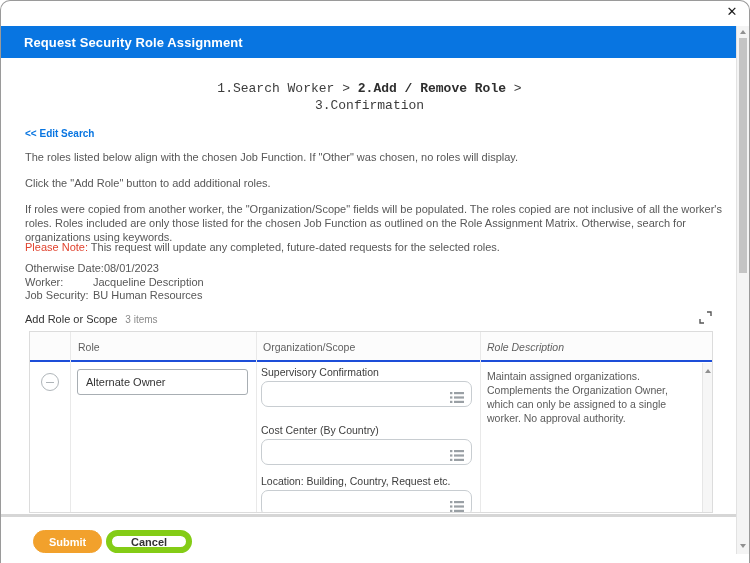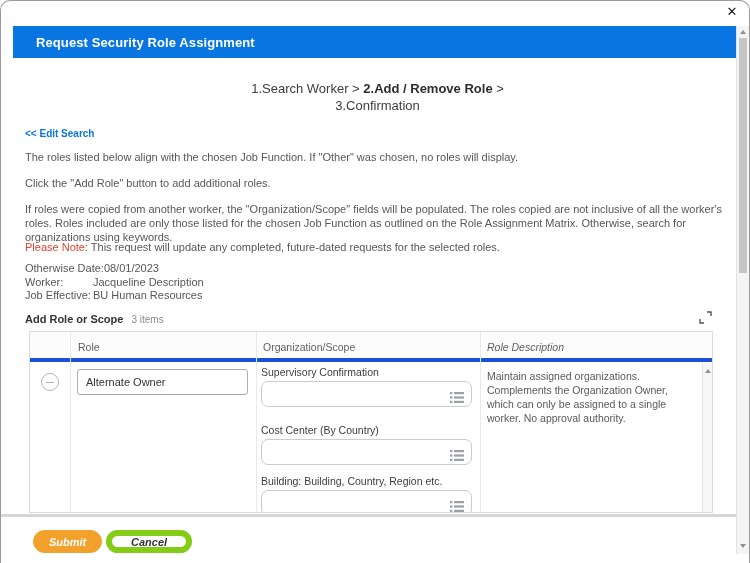--- a/index.html
+++ b/index.html
@@ -11,46 +11,46 @@
   *{box-sizing:border-box;margin:0;padding:0;}
   html,body{width:750px;height:563px;background:#fff;}
   body{font-family:"Liberation Sans","DejaVu Sans",sans-serif;}
   .modal{position:relative;width:750px;height:563px;background:#fff;
          border:1px solid #9a9a9a;border-bottom:none;border-radius:10px 10px 0 0;overflow:hidden;}
   
   .close-btn{position:absolute;top:2px;right:8px;width:18px;height:18px;border:none;background:transparent;
              font-size:13px;color:#1a1a1a;cursor:pointer;line-height:18px;text-align:center;}
   
   .titlebar{position:absolute;top:25px;left:0;width:737px;height:32px;background:var(--header-blue);
-            display:flex;align-items:center;padding-left:23px;margin-left:12px;}
+            display:flex;align-items:center;padding-left:23px;}
   .titlebar span{color:#fff;font-size:13px;font-weight:bold;letter-spacing:.1px;}
   
-  .breadcrumb{position:absolute;top:79px;left:8px;width:737px;text-align:center;
-              font-size:13px;color:#3c3c3c;line-height:17px;}
+  .breadcrumb{position:absolute;top:79px;left:0;width:737px;text-align:center;
+              font-size:13px;color:#3c3c3c;line-height:17px;font-family:Liberation Mono, monospace;}
   .breadcrumb .bold{font-weight:bold;color:#2e2e2e;}
   
   .edit-search{position:absolute;top:127px;left:24px;font-size:10px;font-weight:bold;
                color:var(--link-blue);text-decoration:none;cursor:pointer;}
   
   .para{position:absolute;left:24px;right:20px;font-size:11px;color:#575757;line-height:14px;}
   .p1{top:149px;} .p2{top:175px;} .p3{top:201px;} .note{top:239px;}
   .note-label{color:var(--note-red);}
   
   .details{position:absolute;top:261px;left:24px;font-size:11px;color:#575757;}
   .drow{line-height:13.5px;}
   .dlabel{display:inline-block;min-width:68px;}
   
   .grid-title-row{position:absolute;top:312px;left:24px;font-size:11px;}
-  .grid-title{font-weight:bold;color:#333;}
+  .grid-title{font-weight:normal;color:#333;}
   .grid-count{font-size:10px;color:#8a8a8a;margin-left:8px;}
   .expand{position:absolute;top:309px;left:697px;width:15px;height:15px;cursor:pointer;background:transparent;border:none;}
   
   .grid{position:absolute;top:330px;left:28px;width:684px;height:182px;
         border:1px solid #dcdcdc;background:#fff;overflow:hidden;}
-  .ghead{position:absolute;top:0;left:0;right:0;height:30px;background:#fcfcfc;border-bottom:4px solid #1d4ed8;}
+  .ghead{position:absolute;top:0;left:0;right:0;height:30px;background:#fcfcfc;border-bottom:2px solid #1d4ed8;}
   .hlabel{position:absolute;top:9px;font-size:10.5px;color:#5f5f5f;}
   .h-role{left:48px;} .h-org{left:233px;} .h-desc{left:457px;font-style:italic;}
   .vline{position:absolute;top:0;bottom:0;width:1px;background:#e9e9e9;}
   .v1{left:40px;} .v2{left:226px;} .v3{left:450px;}
   
   .minus-btn{position:absolute;left:11px;top:41px;width:18px;height:18px;border:1px solid #b0b6ba;border-radius:50%;
              background:#fff;cursor:pointer;}
   .minus-btn::after{content:"";position:absolute;left:4px;top:7.5px;width:8px;height:1.6px;background:#aeb4b8;}
   .role-input{position:absolute;left:47px;top:37px;width:171px;height:26px;border:1px solid #a8aeb3;
               border-radius:3px;font-size:11px;color:#333;padding:0 8px;outline:none;font-family:inherit;}
@@ -64,21 +64,21 @@
   
   .gscroll{position:absolute;left:672px;right:0;top:31px;bottom:0;background:#f6f6f6;border-left:1px solid #e6e6e6;}
   .arrow-up{width:0;height:0;border-left:3.5px solid transparent;border-right:3.5px solid transparent;
             border-bottom:4px solid #909090;position:absolute;left:2px;}
   .arrow-down{width:0;height:0;border-left:3.5px solid transparent;border-right:3.5px solid transparent;
               border-top:4px solid #909090;position:absolute;left:2px;}
   .gscroll .arrow-up{top:6px;}
   
   .hdivider{position:absolute;top:513px;left:0;width:737px;height:3px;background:#d6d6d6;}
   .btn{position:absolute;top:529px;height:23px;border-radius:12px;font-size:11px;font-weight:bold;
-       cursor:pointer;font-family:inherit;font-style:italic;}
+       cursor:pointer;font-family:inherit;}
   .submit{left:32px;padding:0 15px;background:var(--submit-orange);border:1px solid var(--submit-orange);color:#fff;}
   .cancel{left:105px;padding:0 19px;background:#fff;border:6px solid #84cc16;color:#333;}
   
   .vscroll{position:absolute;top:25px;right:0;width:13px;height:528px;background:#f4f4f4;border-left:1px solid #e2e2e2;}
   .vscroll .arrow-up{top:4px;left:2.5px;}
   .vscroll .arrow-down{bottom:6px;left:2.5px;}
   .vthumb{position:absolute;top:12px;left:2px;width:8px;height:235px;background:#c4c4c4;}
 </style>
 </head>
 <body>
@@ -104,21 +104,21 @@
   <p class="para note"><span class="note-label">Please Note:</span><span> This request will update any completed, future-dated requests for the selected roles.</span></p>
 
   <div class="details">
     <div class="drow">
       <span class="dlabel">Otherwise Date:</span><span>08/01/2023</span>
     </div>
     <div class="drow">
       <span class="dlabel">Worker:</span><span>Jacqueline Description</span>
     </div>
     <div class="drow">
-      <span class="dlabel">Job Effective:</span><span>BU Human Resources</span>
+      <span class="dlabel">Job Security:</span><span>BU Human Resources</span>
     </div>
   </div>
 
   <div class="grid-title-row">
     <span class="grid-title">Add Role or Scope</span><span class="grid-count">3 items</span>
   </div>
 
   <button class="expand" title="">
     <svg width="15" height="15" viewBox="0 0 15 15">
       <path d="M9 2 H13 V6" fill="none" stroke="#555" stroke-width="1.4"></path>
@@ -167,21 +167,21 @@
               <rect x="0" y="4.4" width="2.4" height="2.2" fill="#9aa0a5"></rect>
                 <rect x="4" y="4.4" width="10" height="2.2" fill="#9aa0a5"></rect>
               <rect x="0" y="8.8" width="2.4" height="2.2" fill="#9aa0a5"></rect>
                 <rect x="4" y="8.8" width="10" height="2.2" fill="#9aa0a5"></rect>
             </svg>
           </span>
         </div>
       </div>
 
       <div class="fgroup fg3">
-        <div class="flabel">Building: Building, Country, Region etc.</div>
+        <div class="flabel">Location: Building, Country, Request etc.</div>
         <div class="prompt">
           <span class="picon">
             <svg width="14" height="11" viewBox="0 0 14 11">
               <rect x="0" y="0" width="2.4" height="2.2" fill="#9aa0a5"></rect>
                 <rect x="4" y="0" width="10" height="2.2" fill="#9aa0a5"></rect>
               <rect x="0" y="4.4" width="2.4" height="2.2" fill="#9aa0a5"></rect>
                 <rect x="4" y="4.4" width="10" height="2.2" fill="#9aa0a5"></rect>
               <rect x="0" y="8.8" width="2.4" height="2.2" fill="#9aa0a5"></rect>
                 <rect x="4" y="8.8" width="10" height="2.2" fill="#9aa0a5"></rect>
             </svg>

